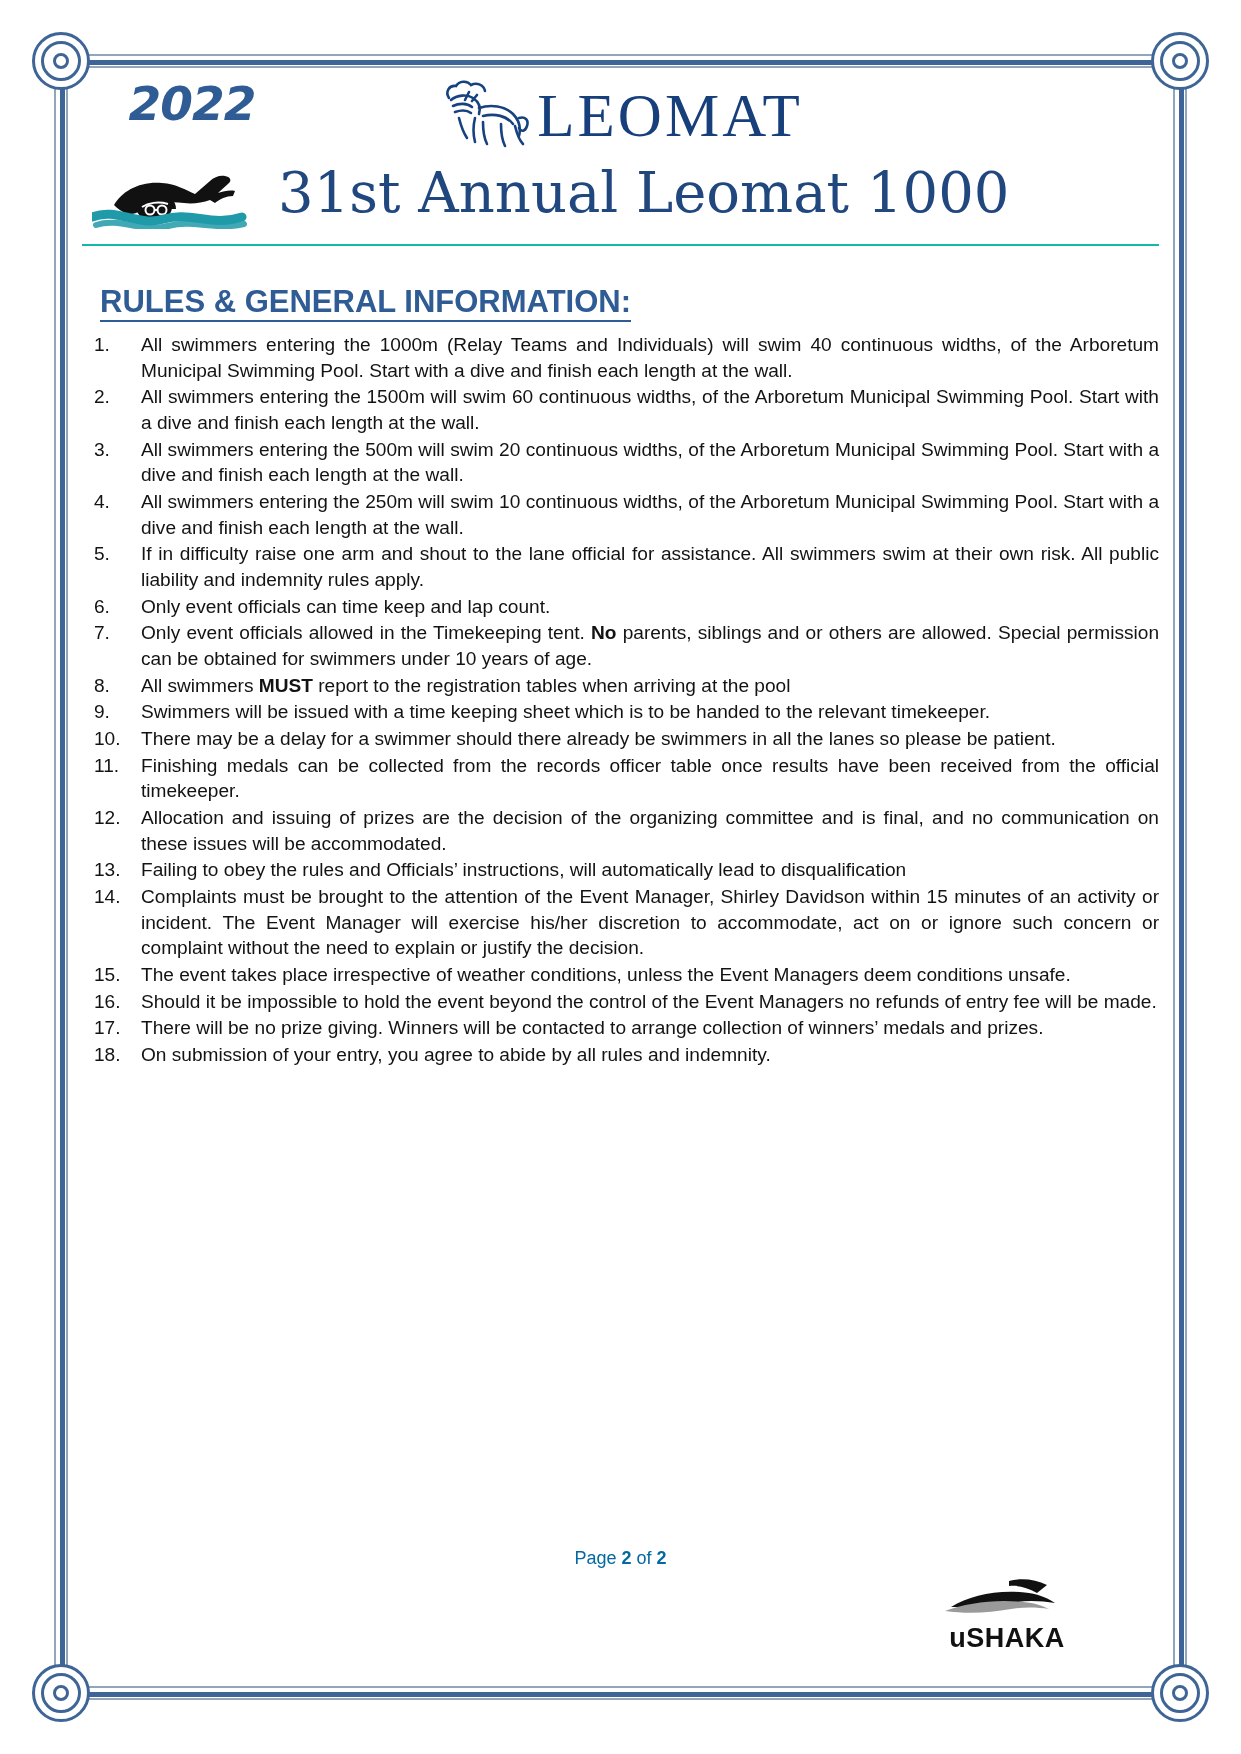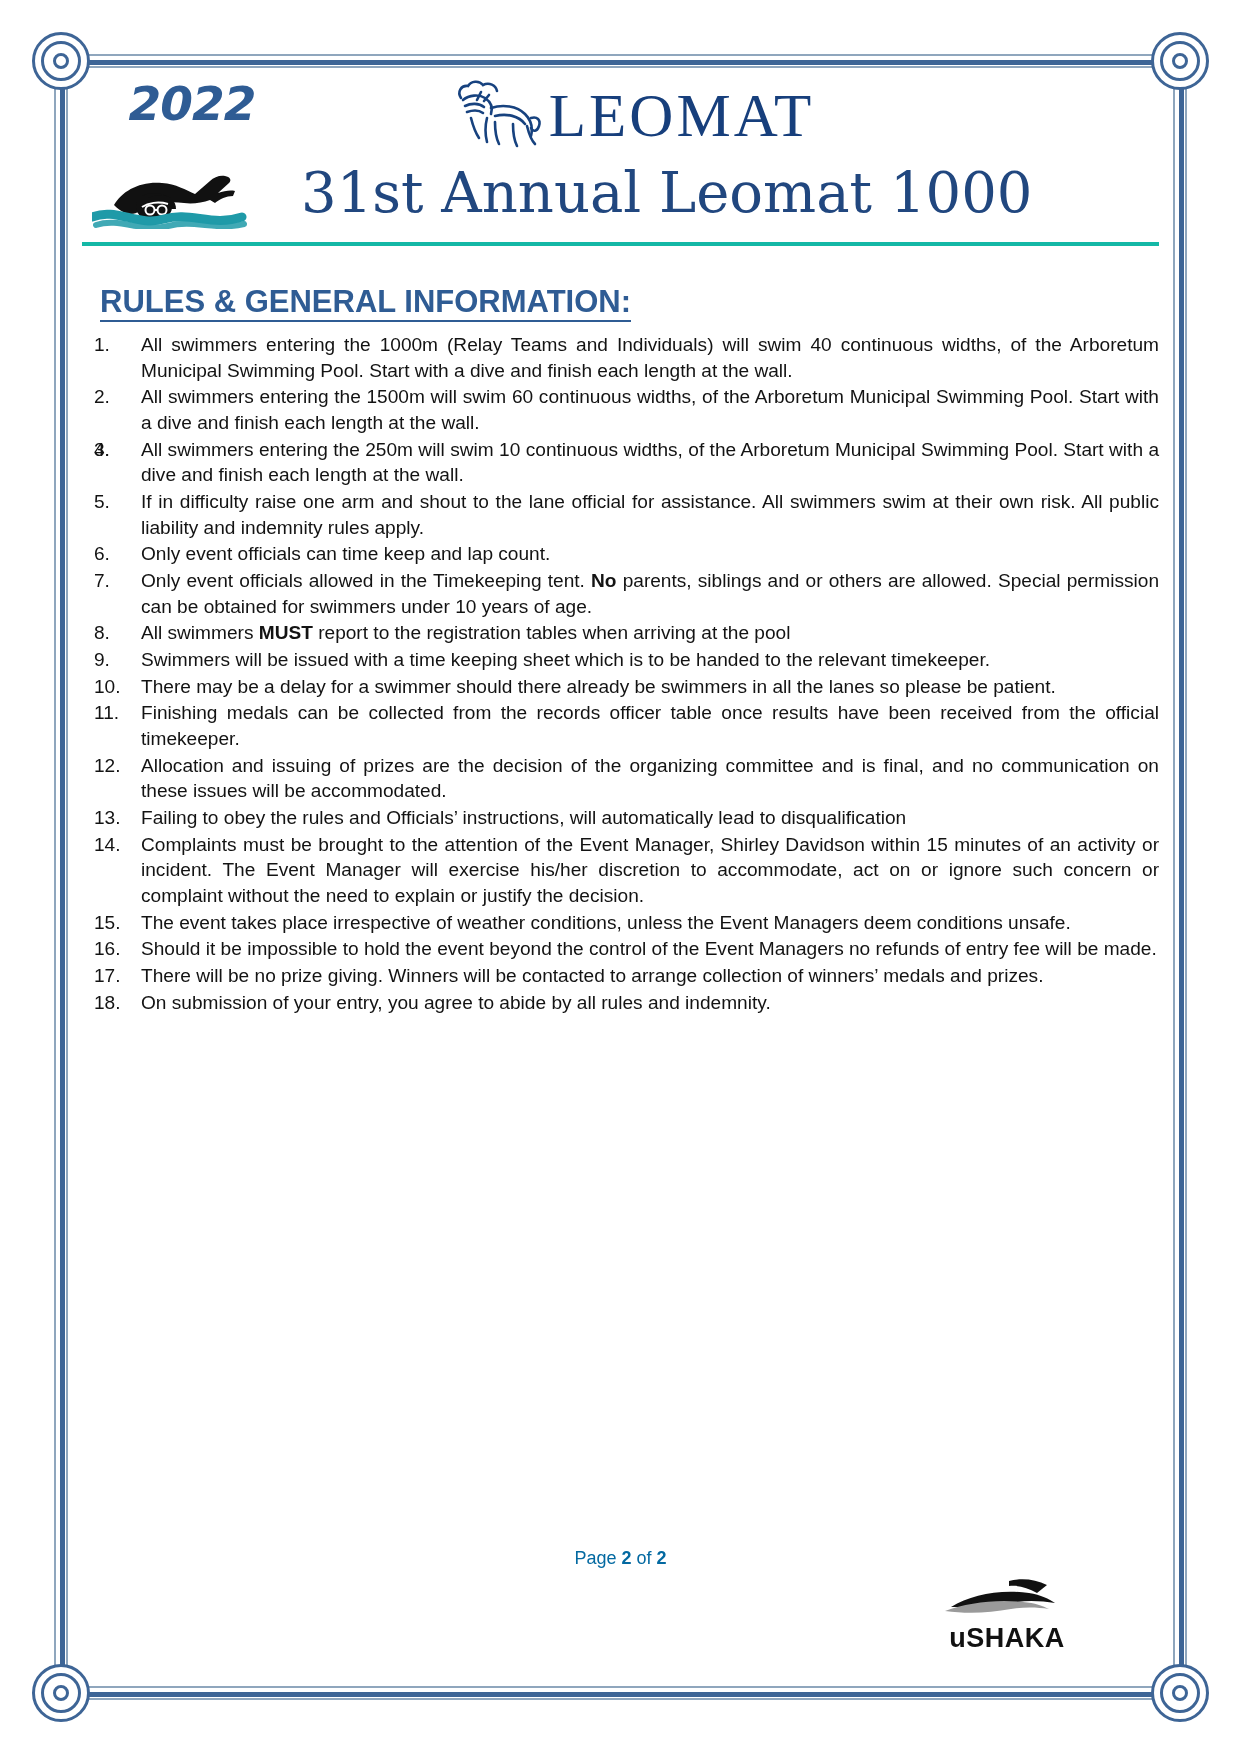--- a/index.html
+++ b/index.html
@@ -69,36 +69,36 @@
   
   .sheet {
     position: absolute;
     top: 78px; left: 82px; right: 82px; bottom: 78px;
   }
 
   
   .masthead {
     position: relative;
     height: 168px;
-    border-bottom: 4px solid #14b8a6;
+    border-bottom: 2px solid #14b8a6;
   }
 
   .year-block {
     position: absolute; left: 10px; top: 2px;
     width: 200px; text-align: center;
   }
   .year {
     font-family: "DejaVu Sans", sans-serif;
     font-size: 47px; font-weight: bold; font-style: italic;
     color: #2f5c94; letter-spacing: -1px; line-height: 1;
   }
   .swimmer-art { position: relative; width: 190px; height: 98px; margin-top: 4px; }
 
   .brand-block {
-    position: absolute; left: 219px; right: 195px; top: 0;
+    position: absolute; left: 196px; right: 195px; top: 0;
     text-align: center;
   }
   .brand-row { display: flex; align-items: center; justify-content: center; gap: 6px; }
   .leomat-word {
     font-family: "Liberation Serif", serif;
     font-size: 61px; font-weight: normal; color: #173f7c;
     letter-spacing: 3px; line-height: 1.05;
   }
   .script-title {
     font-family: "DejaVu Serif", serif;
@@ -243,21 +243,21 @@
       <div class="script-title">31st Annual Leomat 1000</div>
     </div>
 
   </div>
 
   <div>
     <div class="doc-title">RULES &amp; GENERAL INFORMATION:</div>
     <ol class="rules" id="rules-list">
         <li><span class="num">1.</span><span><span>All swimmers entering the 1000m (Relay Teams and Individuals) will swim 40 continuous widths, of the Arboretum Municipal Swimming Pool. Start with a dive and finish each length at the wall.</span></span></li>
         <li><span class="num">2.</span><span><span>All swimmers entering the 1500m will swim 60 continuous widths, of the Arboretum Municipal Swimming Pool. Start with a dive and finish each length at the wall.</span></span></li>
-        <li><span class="num">3.</span></li>
+        <li><span class="num">3.</span><span><span>All swimmers entering the 500m will swim 20 continuous widths, of the Arboretum Municipal Swimming Pool. Start with a dive and finish each length at the wall.</span></span></li>
         <li><span class="num">4.</span><span><span>All swimmers entering the 250m will swim 10 continuous widths, of the Arboretum Municipal Swimming Pool. Start with a dive and finish each length at the wall.</span></span></li>
         <li><span class="num">5.</span><span><span>If in difficulty raise one arm and shout to the lane official for assistance. All swimmers swim at their own risk. All public liability and indemnity rules apply.</span></span></li>
         <li class="noj"><span class="num">6.</span><span><span>Only event officials can time keep and lap count.</span></span></li>
         <li><span class="num">7.</span><span><span>Only event officials allowed in the Timekeeping tent. </span><b>No</b><span> parents, siblings and or others are allowed. Special permission can be obtained for swimmers under 10 years of age.</span></span></li>
         <li class="noj"><span class="num">8.</span><span><span>All swimmers </span><b>MUST</b><span> report to the registration tables when arriving at the pool</span></span></li>
         <li class="noj"><span class="num">9.</span><span><span>Swimmers will be issued with a time keeping sheet which is to be handed to the relevant timekeeper.</span></span></li>
         <li class="noj"><span class="num">10.</span><span><span>There may be a delay for a swimmer should there already be swimmers in all the lanes so please be patient.</span></span></li>
         <li><span class="num">11.</span><span><span>Finishing medals can be collected from the records officer table once results have been received from the official timekeeper.</span></span></li>
         <li><span class="num">12.</span><span><span>Allocation and issuing of prizes are the decision of the organizing committee and is final, and no communication on these issues will be accommodated.</span></span></li>
         <li class="noj"><span class="num">13.</span><span><span>Failing to obey the rules and Officials’ instructions, will automatically lead to disqualification</span></span></li>

